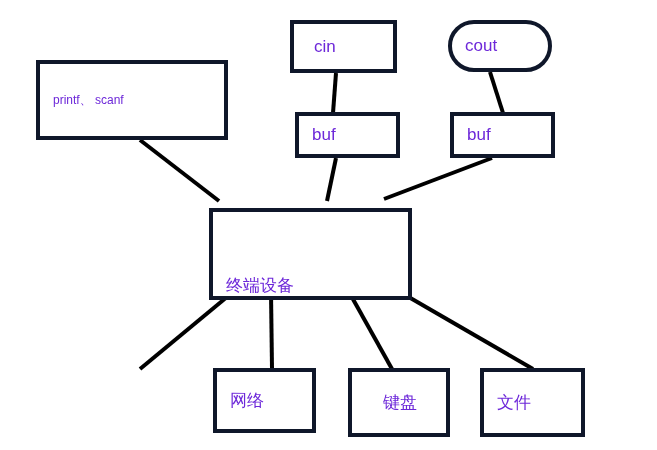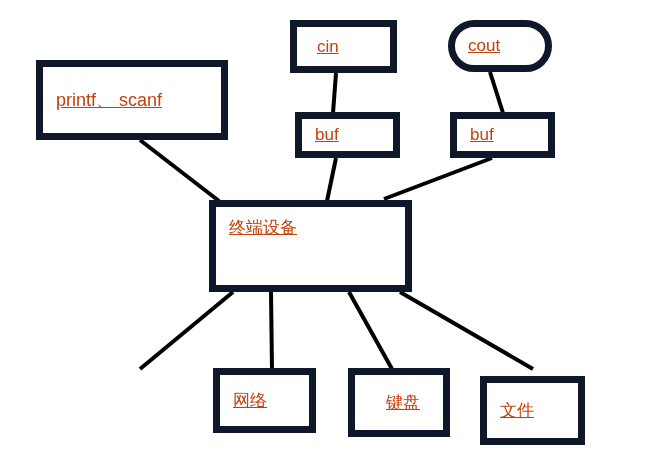--- a/index.html
+++ b/index.html
@@ -20,37 +20,36 @@
     left: 0;
     top: 0;
     width: 657px;
     height: 450px;
     pointer-events: none;
   }
   .node {
     position: absolute;
     box-sizing: border-box;
     background: #ffffff;
-    border: 7px solid #0f172a;
+    border: 4px solid #0f172a;
     display: flex;
     flex-direction: column;
     justify-content: center;
-    color: #c2410c;
+    color: #6d28d9;
     z-index: 2;
-    text-decoration: underline;
   }
   .node .line {
     display: block;
     white-space: pre;
     line-height: 1.25;
   }
   
   .lbl-left { padding-left: 13px; text-align: left; }
   .lbl-indent { padding-left: 20px; text-align: left; }
-  .fs-18 { font-size: 18px; }
+  .fs-18 { font-size: 12px; }
   .fs-17 { font-size: 17px; }
 </style>
 </head>
 <body>
 
 <div id="canvas">
 
   <svg id="edges" viewBox="0 0 657 450" xmlns="http://www.w3.org/2000/svg">
     <g stroke="#000000" stroke-width="4" stroke-linecap="butt" fill="none">
       <line x1="140" y1="140" x2="219" y2="201"></line>
@@ -78,30 +77,30 @@
   </div>
 
   <div class="node" style="left:295px; top:112px; width:105px; height:46px;">
     <span class="line lbl-left fs-17">buf</span>
   </div>
 
   <div class="node" style="left:450px; top:112px; width:105px; height:46px;">
     <span class="line lbl-left fs-17">buf</span>
   </div>
 
-  <div class="node" style="left:209px; top:200px; width:203px; height:92px; justify-content:flex-start; padding-top:10px;">
+  <div class="node" style="left:209px; top:208px; width:203px; height:92px; justify-content:flex-end; padding-top:10px;">
     <span class="line lbl-left fs-17">终端设备</span>
   </div>
 
 
   <div class="node" style="left:213px; top:368px; width:103px; height:65px;">
     <span class="line lbl-left fs-17">网络</span>
   </div>
 
   <div class="node" style="left:348px; top:368px; width:102px; height:69px;padding-left:18px;">
     <span class="line lbl-left fs-17">键盘</span>
   </div>
 
-  <div class="node" style="left:480px; top:376px; width:105px; height:69px;">
+  <div class="node" style="left:480px; top:368px; width:105px; height:69px;">
     <span class="line lbl-left fs-17">文件</span>
   </div>
 
 </div>
 
 </body></html>

